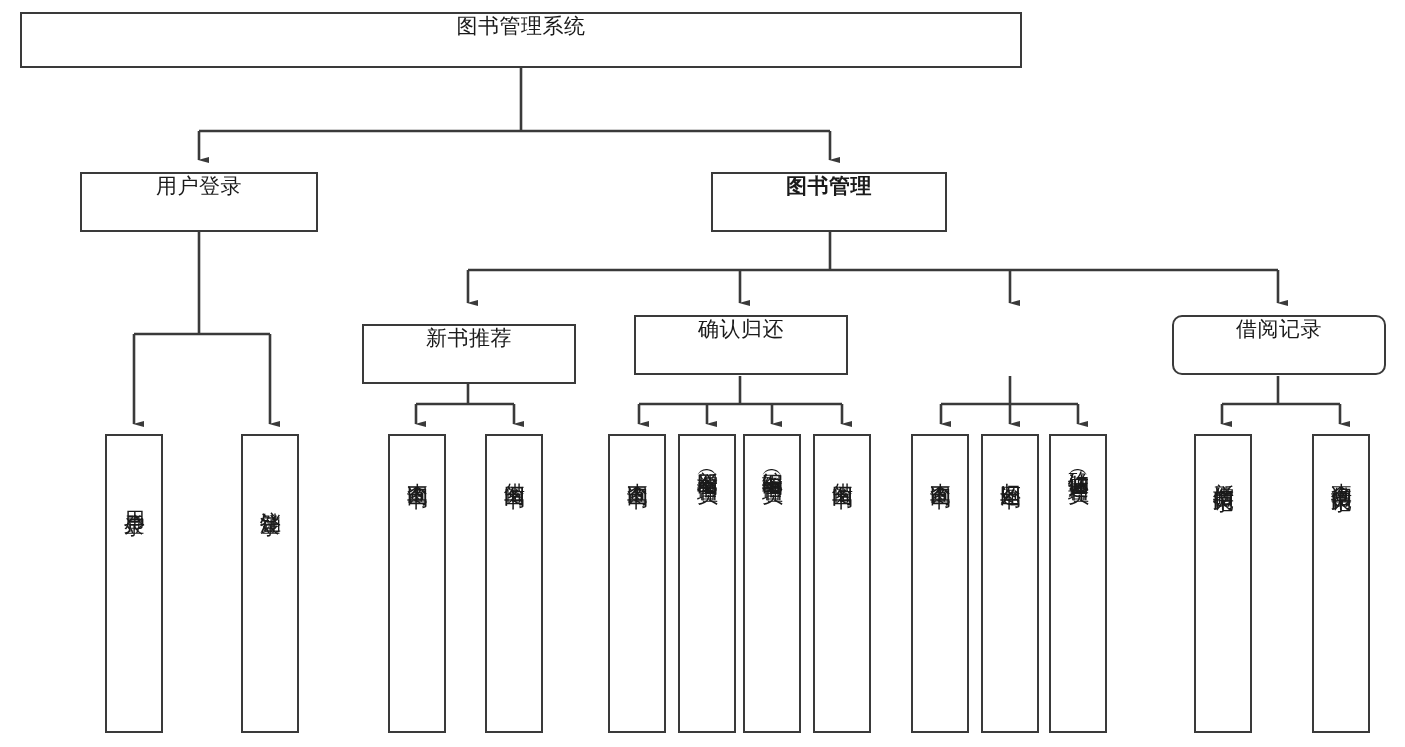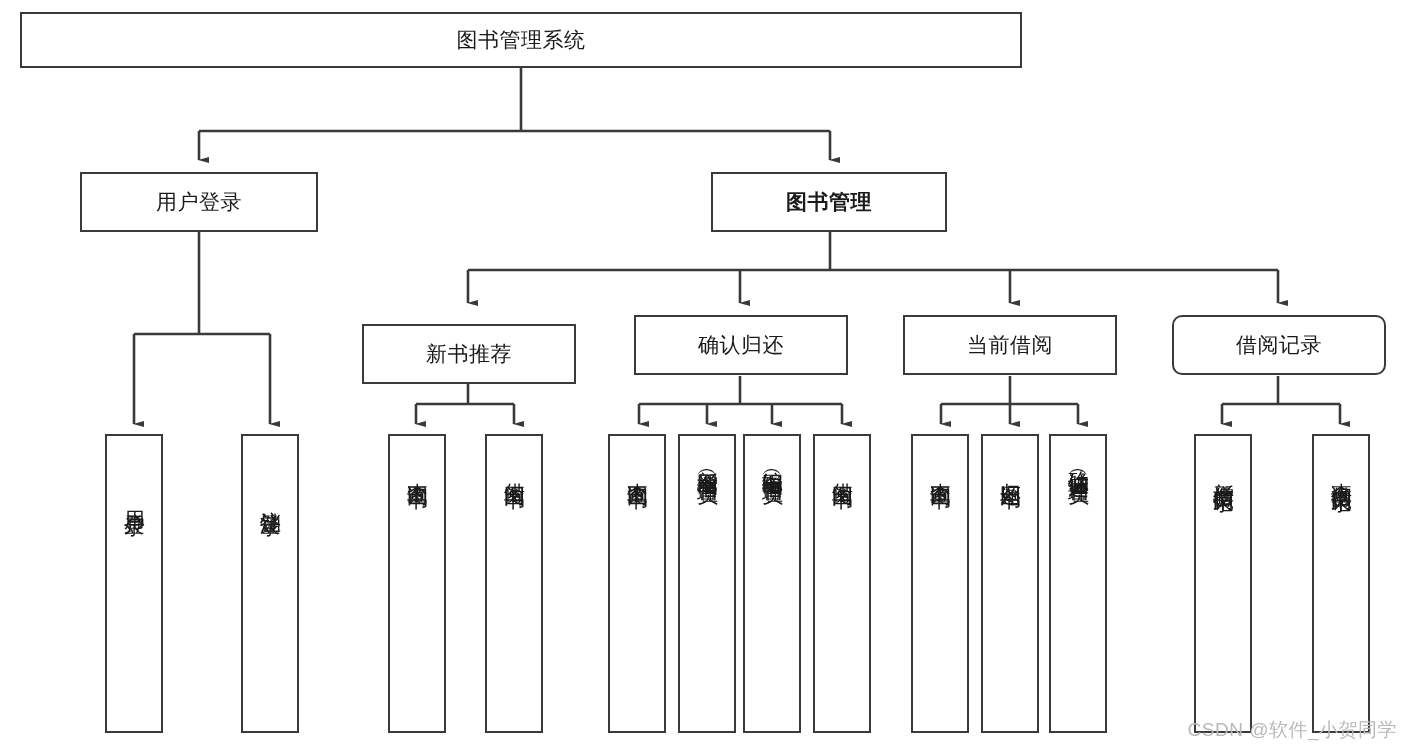--- a/index.html
+++ b/index.html
@@ -24,21 +24,20 @@
     width: 1405px;
     height: 747px;
     pointer-events: none;
   }
   .node {
     position: absolute;
     box-sizing: border-box;
     background: #ffffff;
     border: 2px solid #3a3a3a;
     display: flex;
-    align-items: center;
     justify-content: center;
     color: #1a1a1a;
   }
   .node .label {
     font-size: 21px;
     line-height: 1.18;
     letter-spacing: 0.5px;
     white-space: nowrap;
   }
   .node.vertical {
@@ -138,23 +137,20 @@
   <div class="node" style="left:711px; top:172px; width:236px; height:60px;font-weight:bold;">
     <span class="label">图书管理</span>
   </div>
 
   <div class="node" style="left:362px; top:324px; width:214px; height:60px;">
     <span class="label">新书推荐</span>
   </div>
   <div class="node" style="left:634px; top:315px; width:214px; height:60px;">
     <span class="label">确认归还</span>
   </div>
-  <div class="node" style="left:903px; top:315px; width:214px; height:60px;">
-    <span class="label">当前借阅</span>
-  </div>
   <div class="node" style="left:1172px; top:315px; width:214px; height:60px;border-radius:10px;">
     <span class="label">借阅记录</span>
   </div>
 
   <div class="node vertical pad-top" style="left:105px; top:434px; width:58px; height:299px;">
     <span class="label">用户登录</span>
   </div>
   <div class="node vertical pad-top" style="left:241px; top:434px; width:58px; height:299px;">
     <span class="label">注销登录</span>
   </div>
@@ -189,15 +185,14 @@
     <span class="label">确认归还（管理员）</span>
   </div>
 
   <div class="node vertical pad-top2" style="left:1194px; top:434px; width:58px; height:299px;">
     <span class="label">新增借阅记录</span>
   </div>
   <div class="node vertical pad-top2" style="left:1312px; top:434px; width:58px; height:299px;">
     <span class="label">查询借阅记录</span>
   </div>
 
-  <div id="watermark">CSDN @软件_小贺同学</div>
 
 </div>
 
 </body></html>

